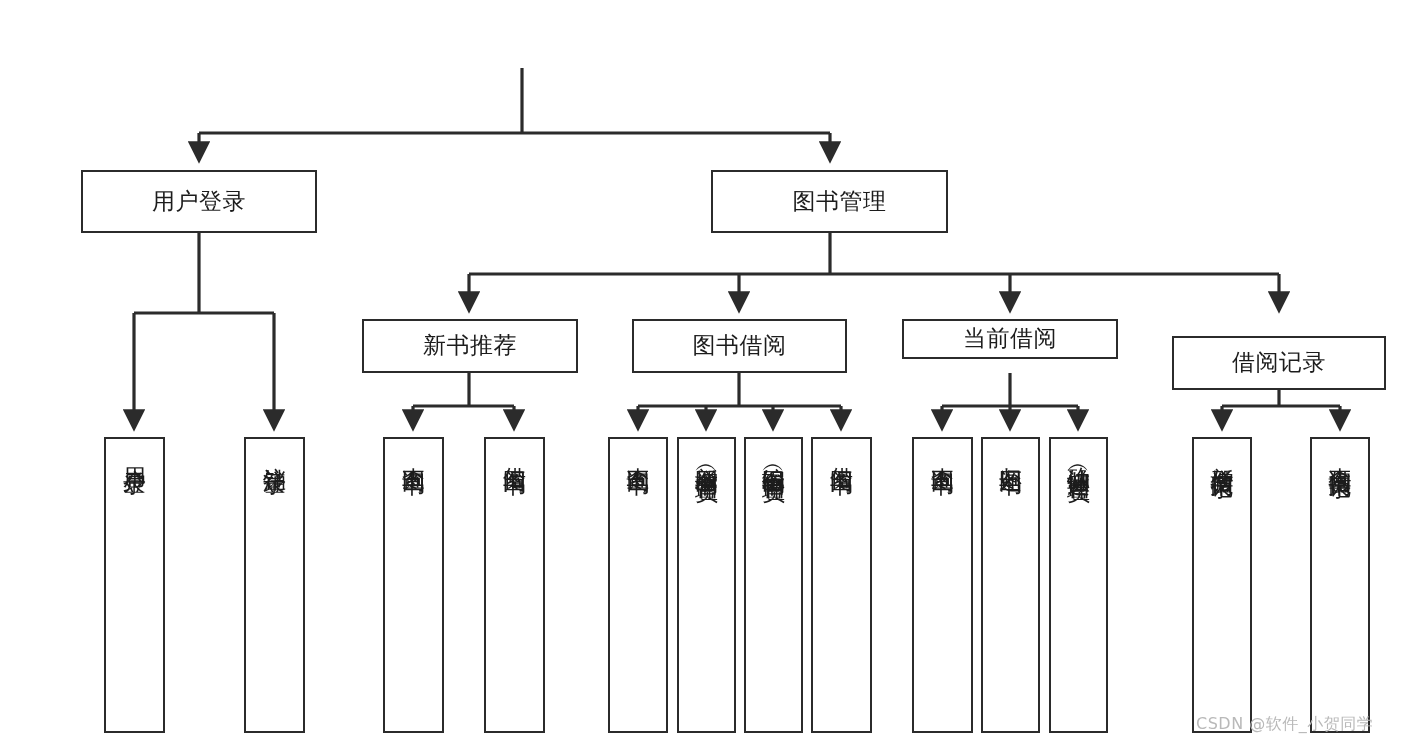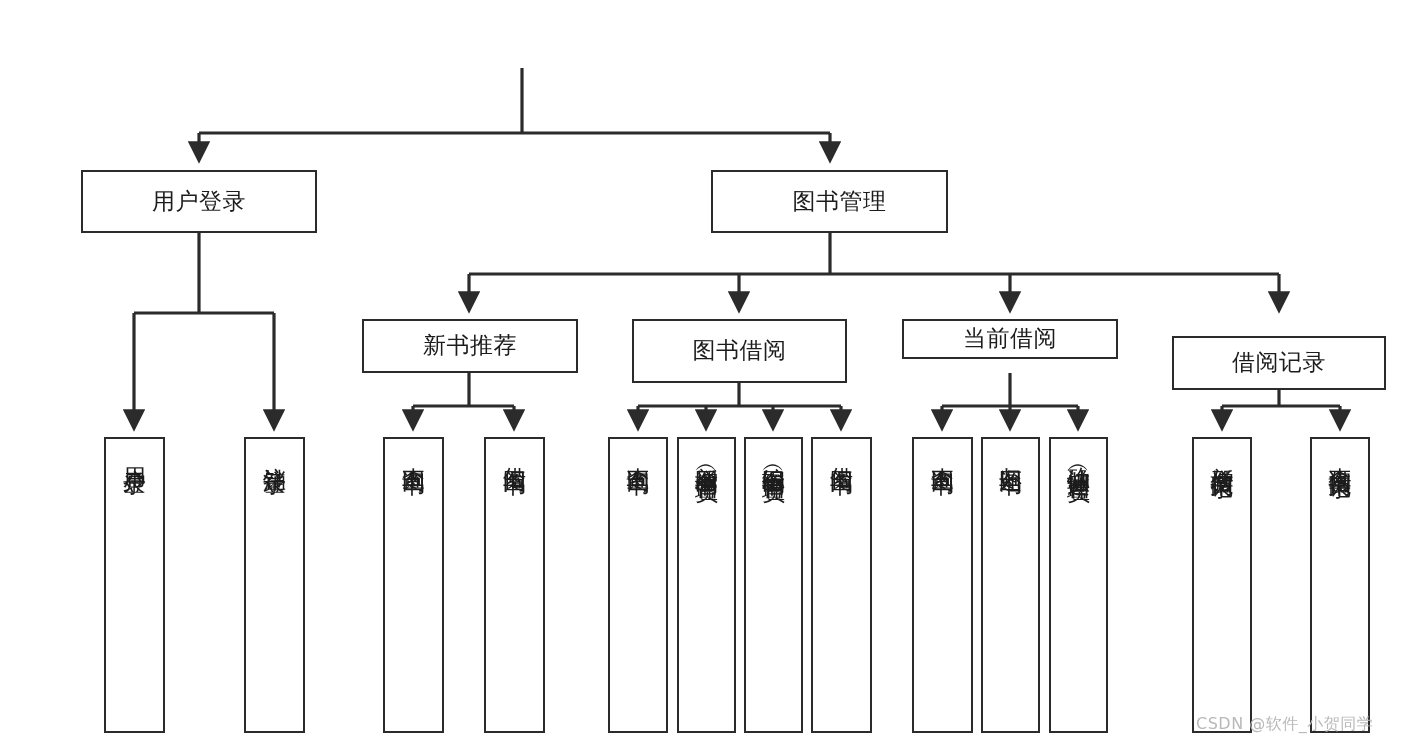--- a/index.html
+++ b/index.html
@@ -131,21 +131,21 @@
   <div class="node horiz" style="left:81px; top:170px; width:236px; height:63px;">
     <span class="label">用户登录</span>
   </div>
   <div class="node horiz" style="left:711px; top:170px; width:237px; height:63px;padding-left:20px;">
     <span class="label">图书管理</span>
   </div>
 
   <div class="node horiz" style="left:362px; top:319px; width:216px; height:54px;">
     <span class="label">新书推荐</span>
   </div>
-  <div class="node horiz" style="left:632px; top:319px; width:215px; height:64px;">
+  <div class="node horiz" style="left:632px; top:319px; width:215px; height:54px;">
     <span class="label">图书借阅</span>
   </div>
   <div class="node horiz" style="left:902px; top:319px; width:216px; height:40px;">
     <span class="label">当前借阅</span>
   </div>
   <div class="node horiz" style="left:1172px; top:319px; width:214px; height:54px;margin-top:17px;">
     <span class="label">借阅记录</span>
   </div>
 
   <div class="node vert" style="left:104px; top:437px; width:61px; height:296px;">

